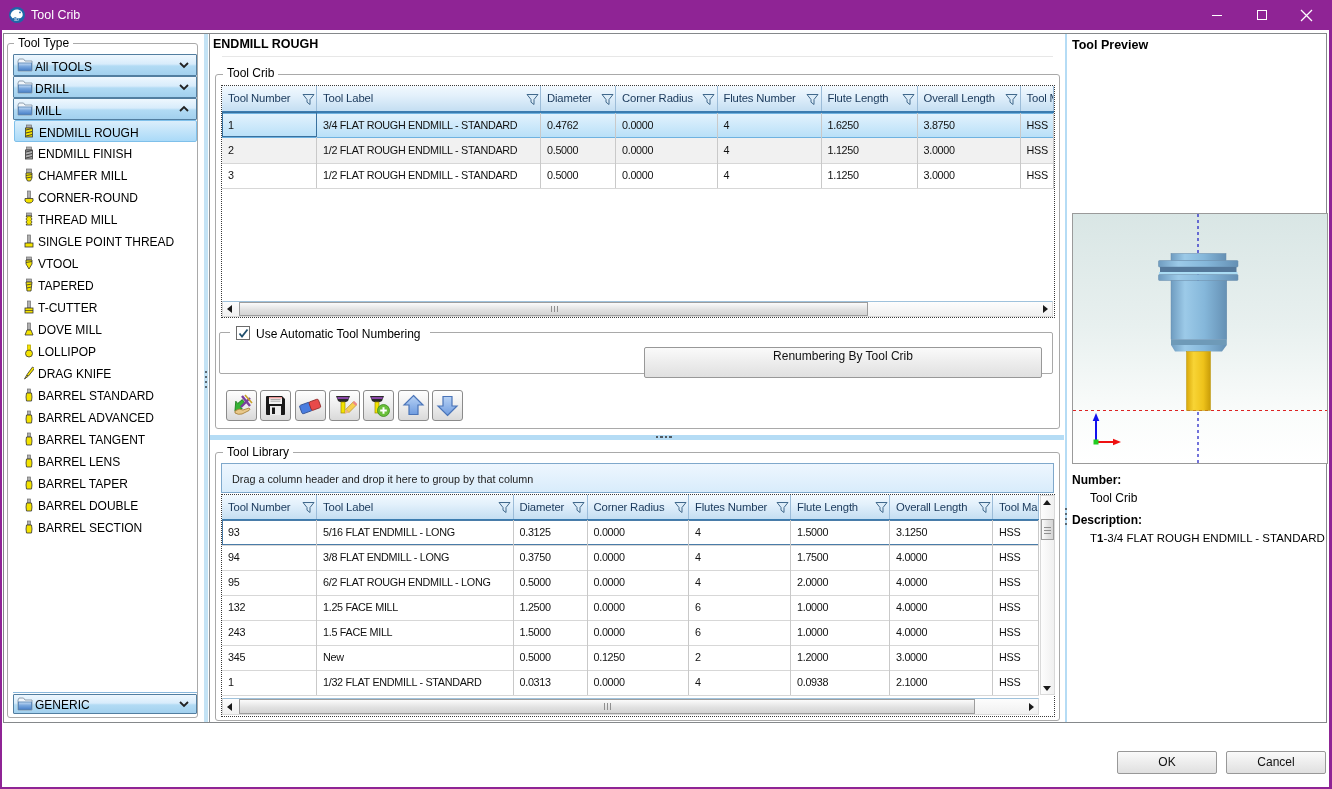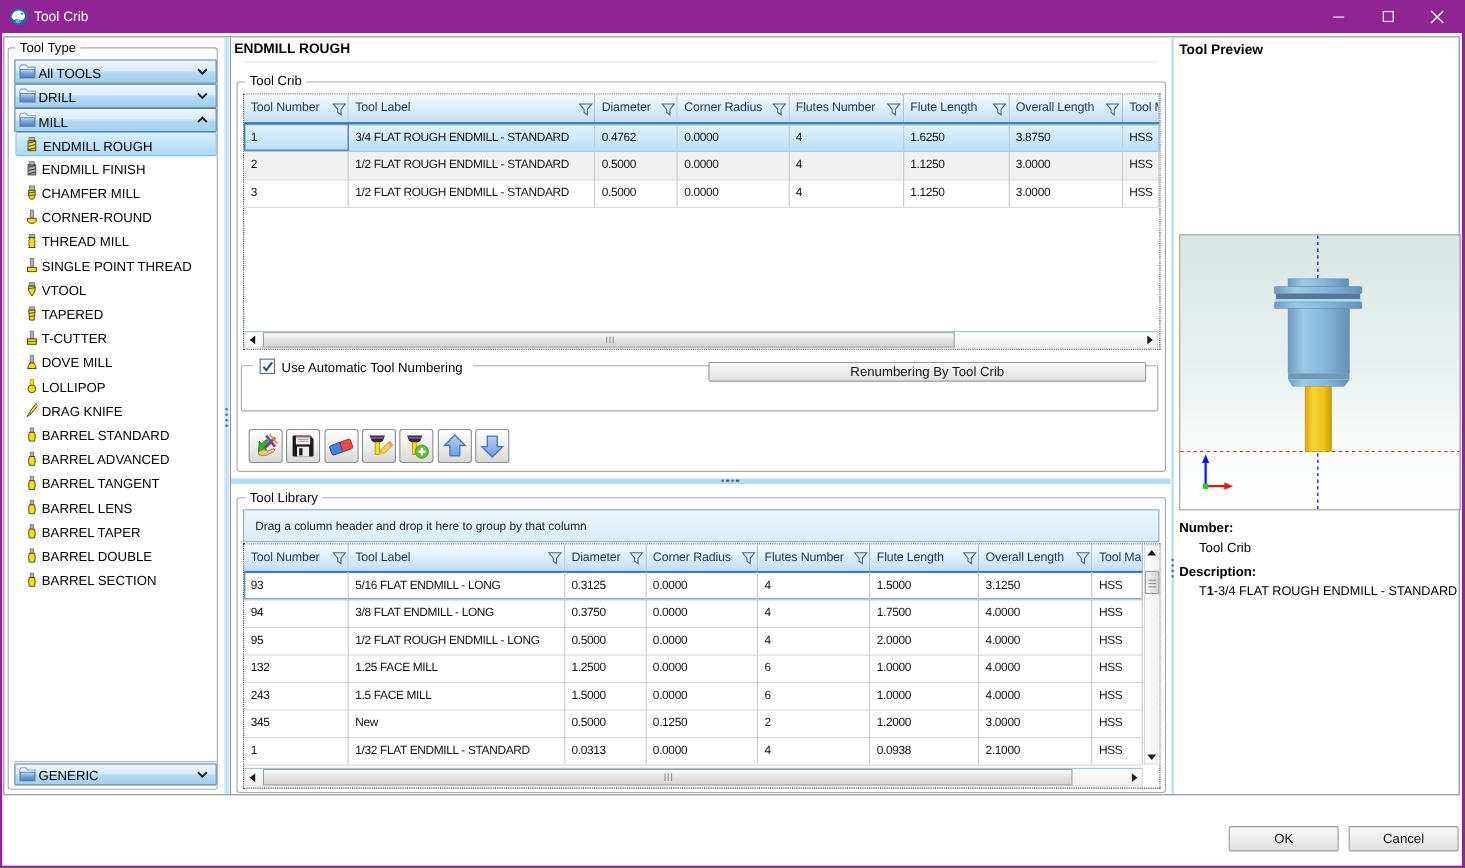--- a/index.html
+++ b/index.html
@@ -323,21 +323,21 @@
 <div class="abs" style="left:550.5px;top:305.5px;width:1px;height:6.5px;background:#8f8f8f"></div>
 <div class="abs" style="left:553.5px;top:305.5px;width:1px;height:6.5px;background:#8f8f8f"></div>
 <div class="abs" style="left:556.5px;top:305.5px;width:1px;height:6.5px;background:#8f8f8f"></div>
 <div class="abs gb" style="left:218.5px;top:332px;width:834.5px;height:42px;border-radius:2px"></div>
 <div class="abs" style="left:230px;top:324px;width:200px;height:17px;background:#fff"></div>
 <div class="abs" style="left:236px;top:326px;width:14px;height:14px;background:#fff;border:1px solid #6b6b6b"></div>
 <svg class="abs" style="left:238px;top:328px" width="11" height="11" viewBox="0 0 11 11">
       <path d="M1.5,5.5 L4,8.5 L9.5,1.5" fill="none" stroke="#21506e" stroke-width="1.8"></path>
     </svg>
 <div class="abs" style="left:256px;top:327px;font-size:12px">Use Automatic Tool Numbering</div>
-<div class="abs btn" style="left:644px;top:329px;width:398px;height:18px;line-height:17px">Renumbering By Tool Crib</div>
+<div class="abs btn" style="left:644px;top:347px;width:398px;height:31px;line-height:17px">Renumbering By Tool Crib</div>
 <div class="abs tbtn" style="left:225.5px;top:390px"></div>
 <svg class="abs" style="left:228.5px;top:393px" width="25" height="25" viewBox="0 0 25 25">
       <path d="M3,14 L10,7 L10,10 L16,10 L16,14 L10,14 L10,17 Z" fill="#35b335" stroke="#1a7a1a" stroke-width="0.8" transform="rotate(-40 10 12)"></path>
 <path d="M13,3 L21,13 M21,5 L12,14" stroke="#7a3f9d" stroke-width="2.4"></path>
 <path d="M16,2 L23,10" stroke="#c9a227" stroke-width="1.6"></path>
 <path d="M6,18 Q10,14.5 14,17 L20,15 Q22,16 20,17.5 L13,21 Q9,22 6,20 Z" fill="#e8c88a" stroke="#a07830" stroke-width="0.8"></path>
     </svg>
 <div class="abs tbtn" style="left:260px;top:390px"></div>
 <svg class="abs" style="left:263px;top:393px" width="25" height="25" viewBox="0 0 25 25">
       <path d="M3,4 Q3,3 4,3 L19,3 L22,6 L22,21 Q22,22 21,22 L4,22 Q3,22 3,21 Z" fill="#1a1a1a"></path>
@@ -435,21 +435,21 @@
 <div class="abs cell" style="left:222px;top:545.0px;width:95px">94</div>
 <div class="abs cell" style="left:317px;top:545.0px;width:196.5px">3/8 FLAT ENDMILL - LONG</div>
 <div class="abs cell" style="left:513.5px;top:545.0px;width:74px">0.3750</div>
 <div class="abs cell" style="left:587.5px;top:545.0px;width:101.5px">0.0000</div>
 <div class="abs cell" style="left:689.0px;top:545.0px;width:102px">4</div>
 <div class="abs cell" style="left:791.0px;top:545.0px;width:99px">1.7500</div>
 <div class="abs cell" style="left:890.0px;top:545.0px;width:103px">4.0000</div>
 <div class="abs cell" style="left:993.0px;top:545.0px;width:46px">HSS</div>
 <div class="abs" style="left:222px;top:570.0px;width:817px;height:1px;background:#d7d7d7"></div>
 <div class="abs cell" style="left:222px;top:570.0px;width:95px">95</div>
-<div class="abs cell" style="left:317px;top:570.0px;width:196.5px">1/2 FLAT ROUGH ENDMILL - LONG</div>
+<div class="abs cell" style="left:317px;top:570.0px;width:196.5px">6/2 FLAT ROUGH ENDMILL - LONG</div>
 <div class="abs cell" style="left:513.5px;top:570.0px;width:74px">0.5000</div>
 <div class="abs cell" style="left:587.5px;top:570.0px;width:101.5px">0.0000</div>
 <div class="abs cell" style="left:689.0px;top:570.0px;width:102px">4</div>
 <div class="abs cell" style="left:791.0px;top:570.0px;width:99px">2.0000</div>
 <div class="abs cell" style="left:890.0px;top:570.0px;width:103px">4.0000</div>
 <div class="abs cell" style="left:993.0px;top:570.0px;width:46px">HSS</div>
 <div class="abs" style="left:222px;top:595.0px;width:817px;height:1px;background:#d7d7d7"></div>
 <div class="abs cell" style="left:222px;top:595.0px;width:95px">132</div>
 <div class="abs cell" style="left:317px;top:595.0px;width:196.5px">1.25 FACE MILL</div>
 <div class="abs cell" style="left:513.5px;top:595.0px;width:74px">1.2500</div>

